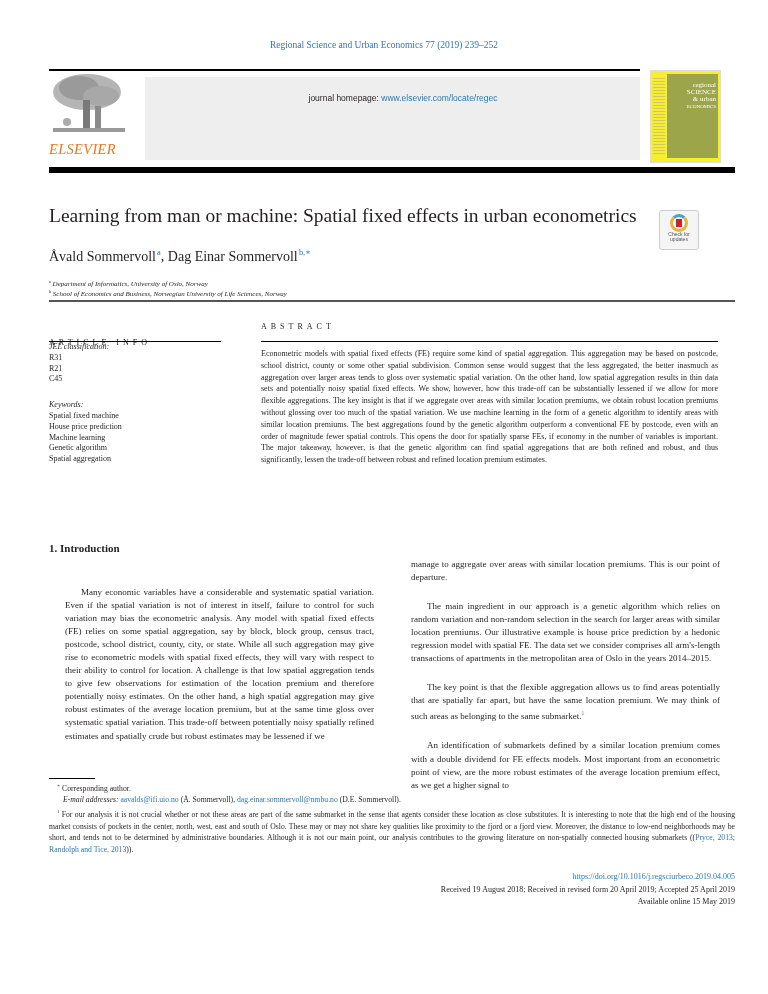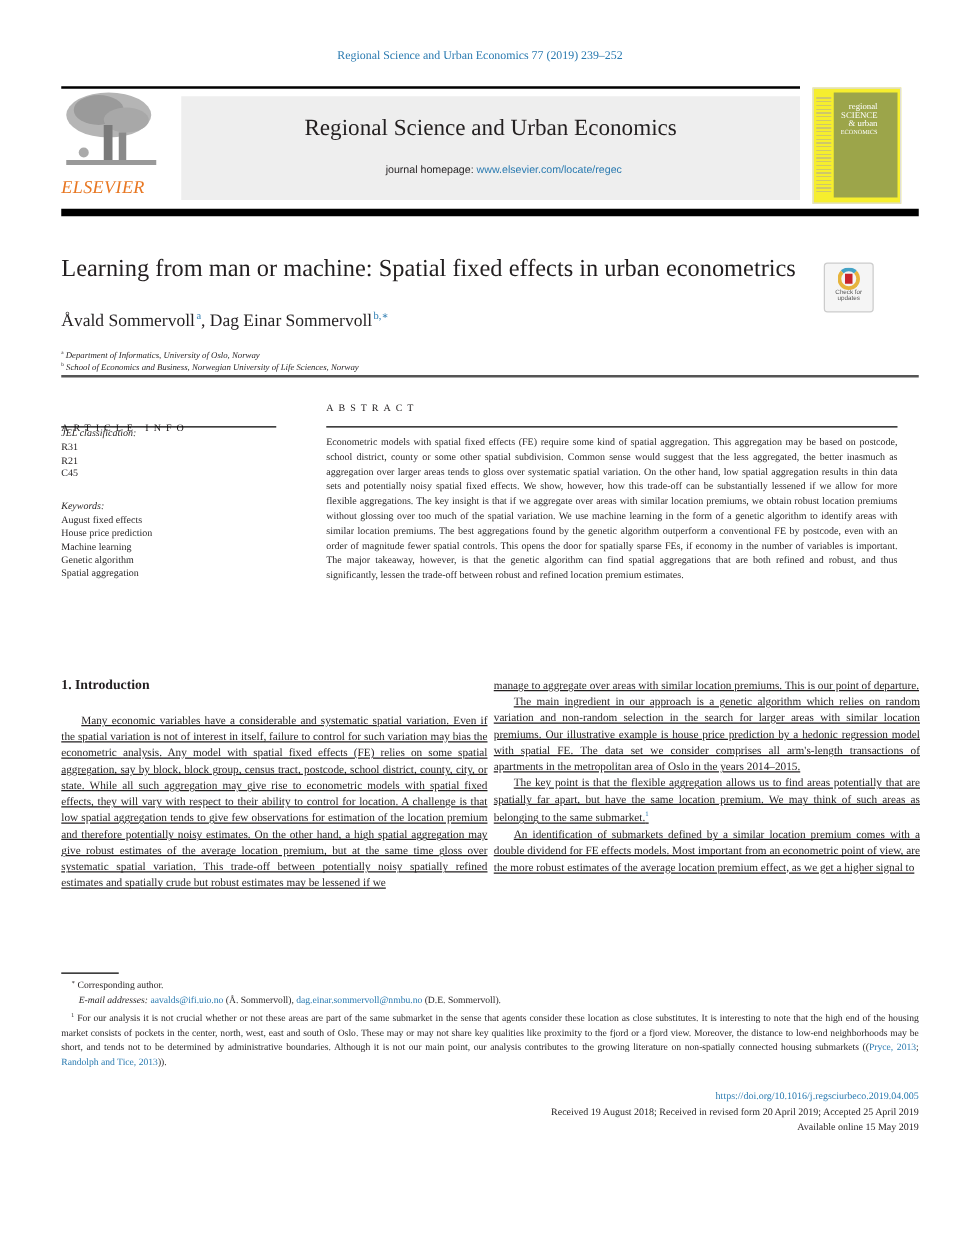--- a/index.html
+++ b/index.html
@@ -14,21 +14,21 @@
   .elsevier-logo { left:49px; top:70px; width:80px; height:84px;font-style:italic; }
   .elsevier-logo .tree { width:80px; height:66px; }
   .elsevier-word { font-size:14.5px; color:#e87722; letter-spacing:0.3px; line-height:14px; margin-top:2px; font-family:"Liberation Serif", serif; }
 
   .banner { left:145px; top:77px; width:495px; height:83px; background:#eeeeee; text-align:center; }
   .banner .contents { font-size:9px; margin-top:8px; font-family:"Liberation Sans", sans-serif; }
   .banner .journal { font-size:18.5px; margin-top:16px; }
   .banner .homepage { font-size:8.5px; margin-top:16px; font-family:"Liberation Sans", sans-serif;padding-left:21px; }
 
   .cover { left:650px; top:70px; width:69px; height:91px; background:#f6ee2e; border:1px solid #ddd; }
-  .cover .panel { position:absolute; left:16px; top:3px; width:51px; height:84px; background:#9ca54a; color:#fff; font-size:7px; text-align:right; line-height:7px; padding-right:16px; box-sizing:border-box; padding-top:8px; }
+  .cover .panel { position:absolute; left:16px; top:3px; width:51px; height:84px; background:#9ca54a; color:#fff; font-size:7px; text-align:right; line-height:7px; padding-right:2px; box-sizing:border-box; padding-top:8px; }
   .cover .stripes { position:absolute; left:2px; top:5px; width:12px; height:80px; background:repeating-linear-gradient(#f6ee2e 0 2px, #cfc76a 2px 3px); }
 
   .rule-thick { left:49px; top:167px; width:686px; height:6px; background:#000; }
 
   .title { left:49px; top:205px; font-size:19.5px; }
   .crossmark { left:659px; top:210px; width:38px; height:38px; border:1px solid #ccc; border-radius:3px; background:#f5f5f5; text-align:center; }
   .crossmark .ring { width:18px; height:18px; border-radius:50%; margin:3px auto 0; border:3px solid #e6b43c; border-top-color:#44a3c6; box-sizing:border-box; position:relative; }
   .crossmark .ring::after { content:""; position:absolute; left:3px; top:2px; width:6px; height:8px; background:#c8242b; }
   .crossmark .label { font-size:5px; line-height:5px; color:#555; font-family:"Liberation Sans", sans-serif; }
 
@@ -41,21 +41,21 @@
   .sec-caps { font-size:8px; letter-spacing:4px; }
   .rule-thin { height:1px; background:#000; }
 
   .info-block { left:49px; top:342px; font-size:8px; line-height:10.8px; width:190px; }
   .info-block .it { font-style:italic; }
 
   .abstract-text { left:261px; top:348px; width:457px; font-size:8px; line-height:11.8px; text-align:justify; }
 
   .intro-head { left:49px; top:542px; font-size:11px; font-weight:bold; }
   .col { font-size:9px; line-height:13.05px; text-align:justify; width:341px; }
-  .col p { margin:0; text-indent:16px;text-decoration:underline; }
+  .col p { margin:16px; text-indent:16px; }
   .col p.noindent { text-indent:0; }
   .col-left { left:49px; top:570px; }
   .col-right { left:395px; top:542px; }
 
   .fn-rule { left:49px; top:778px; width:46px; height:1px; background:#000; }
   .footnotes { left:49px; top:780px; width:686px; font-size:7.7px; line-height:11.8px; text-align:justify; }
   .footnotes .ind { padding-left:8px; }
   .meta { left:49px; top:870px; width:686px; font-size:8px; line-height:12.5px;text-align:right; }
 </style>
 </head>
@@ -72,21 +72,20 @@
     <ellipse cx="52" cy="26" rx="18" ry="10" fill="#a8a8a8"></ellipse>
     <rect x="34" y="30" width="7" height="28" fill="#7a7a7a"></rect>
     <rect x="46" y="36" width="6" height="22" fill="#8a8a8a"></rect>
     <rect x="4" y="58" width="72" height="4" fill="#999"></rect>
     <circle cx="18" cy="52" r="4" fill="#aaa"></circle>
   </svg>
   <div class="elsevier-word">ELSEVIER</div>
 </div>
 
 <div class="abs banner">
-  <div class="journal">Regional Science and Urban Economics</div>
   <div class="homepage">
     <span>journal homepage: </span><span class="link">www.elsevier.com/locate/regec</span>
   </div>
 </div>
 
 <div class="abs cover">
   <div class="stripes"></div>
   <div class="panel">
     <div>regional</div>
     <div>SCIENCE</div>
@@ -119,21 +118,21 @@
 
 <div class="abs sec-caps" style="left:49px; top:322px;margin-top:16px;">ARTICLE INFO</div>
 <div class="abs rule-thin" style="left:49px; top:341px; width:172px;"></div>
 <div class="abs info-block">
   <div class="it">JEL classification:</div>
   <div>R31</div>
   <div>R21</div>
   <div>C45</div>
   <div style="height:15px;"></div>
   <div class="it">Keywords:</div>
-  <div>August fixed effects</div>
+  <div>Spatial fixed machine</div>
   <div>House price prediction</div>
   <div>Machine learning</div>
   <div>Genetic algorithm</div>
   <div>Spatial aggregation</div>
 </div>
 
 <div class="abs sec-caps" style="left:261px; top:322px;">ABSTRACT</div>
 <div class="abs rule-thin" style="left:261px; top:341px; width:457px;"></div>
 <div class="abs abstract-text">Econometric models with spatial fixed effects (FE) require some kind of spatial aggregation. This aggregation may be based on postcode, school district, county or some other spatial subdivision. Common sense would suggest that the less aggregated, the better inasmuch as aggregation over larger areas tends to gloss over systematic spatial variation. On the other hand, low spatial aggregation results in thin data sets and potentially noisy spatial fixed effects. We show, however, how this trade-off can be substantially lessened if we allow for more flexible aggregations. The key insight is that if we aggregate over areas with similar location premiums, we obtain robust location premiums without glossing over too much of the spatial variation. We use machine learning in the form of a genetic algorithm to identify areas with similar location premiums. The best aggregations found by the genetic algorithm outperform a conventional FE by postcode, even with an order of magnitude fewer spatial controls. This opens the door for spatially sparse FEs, if economy in the number of variables is important. The major takeaway, however, is that the genetic algorithm can find spatial aggregations that are both refined and robust, and thus significantly, lessen the trade-off between robust and refined location premium estimates.</div>
 

